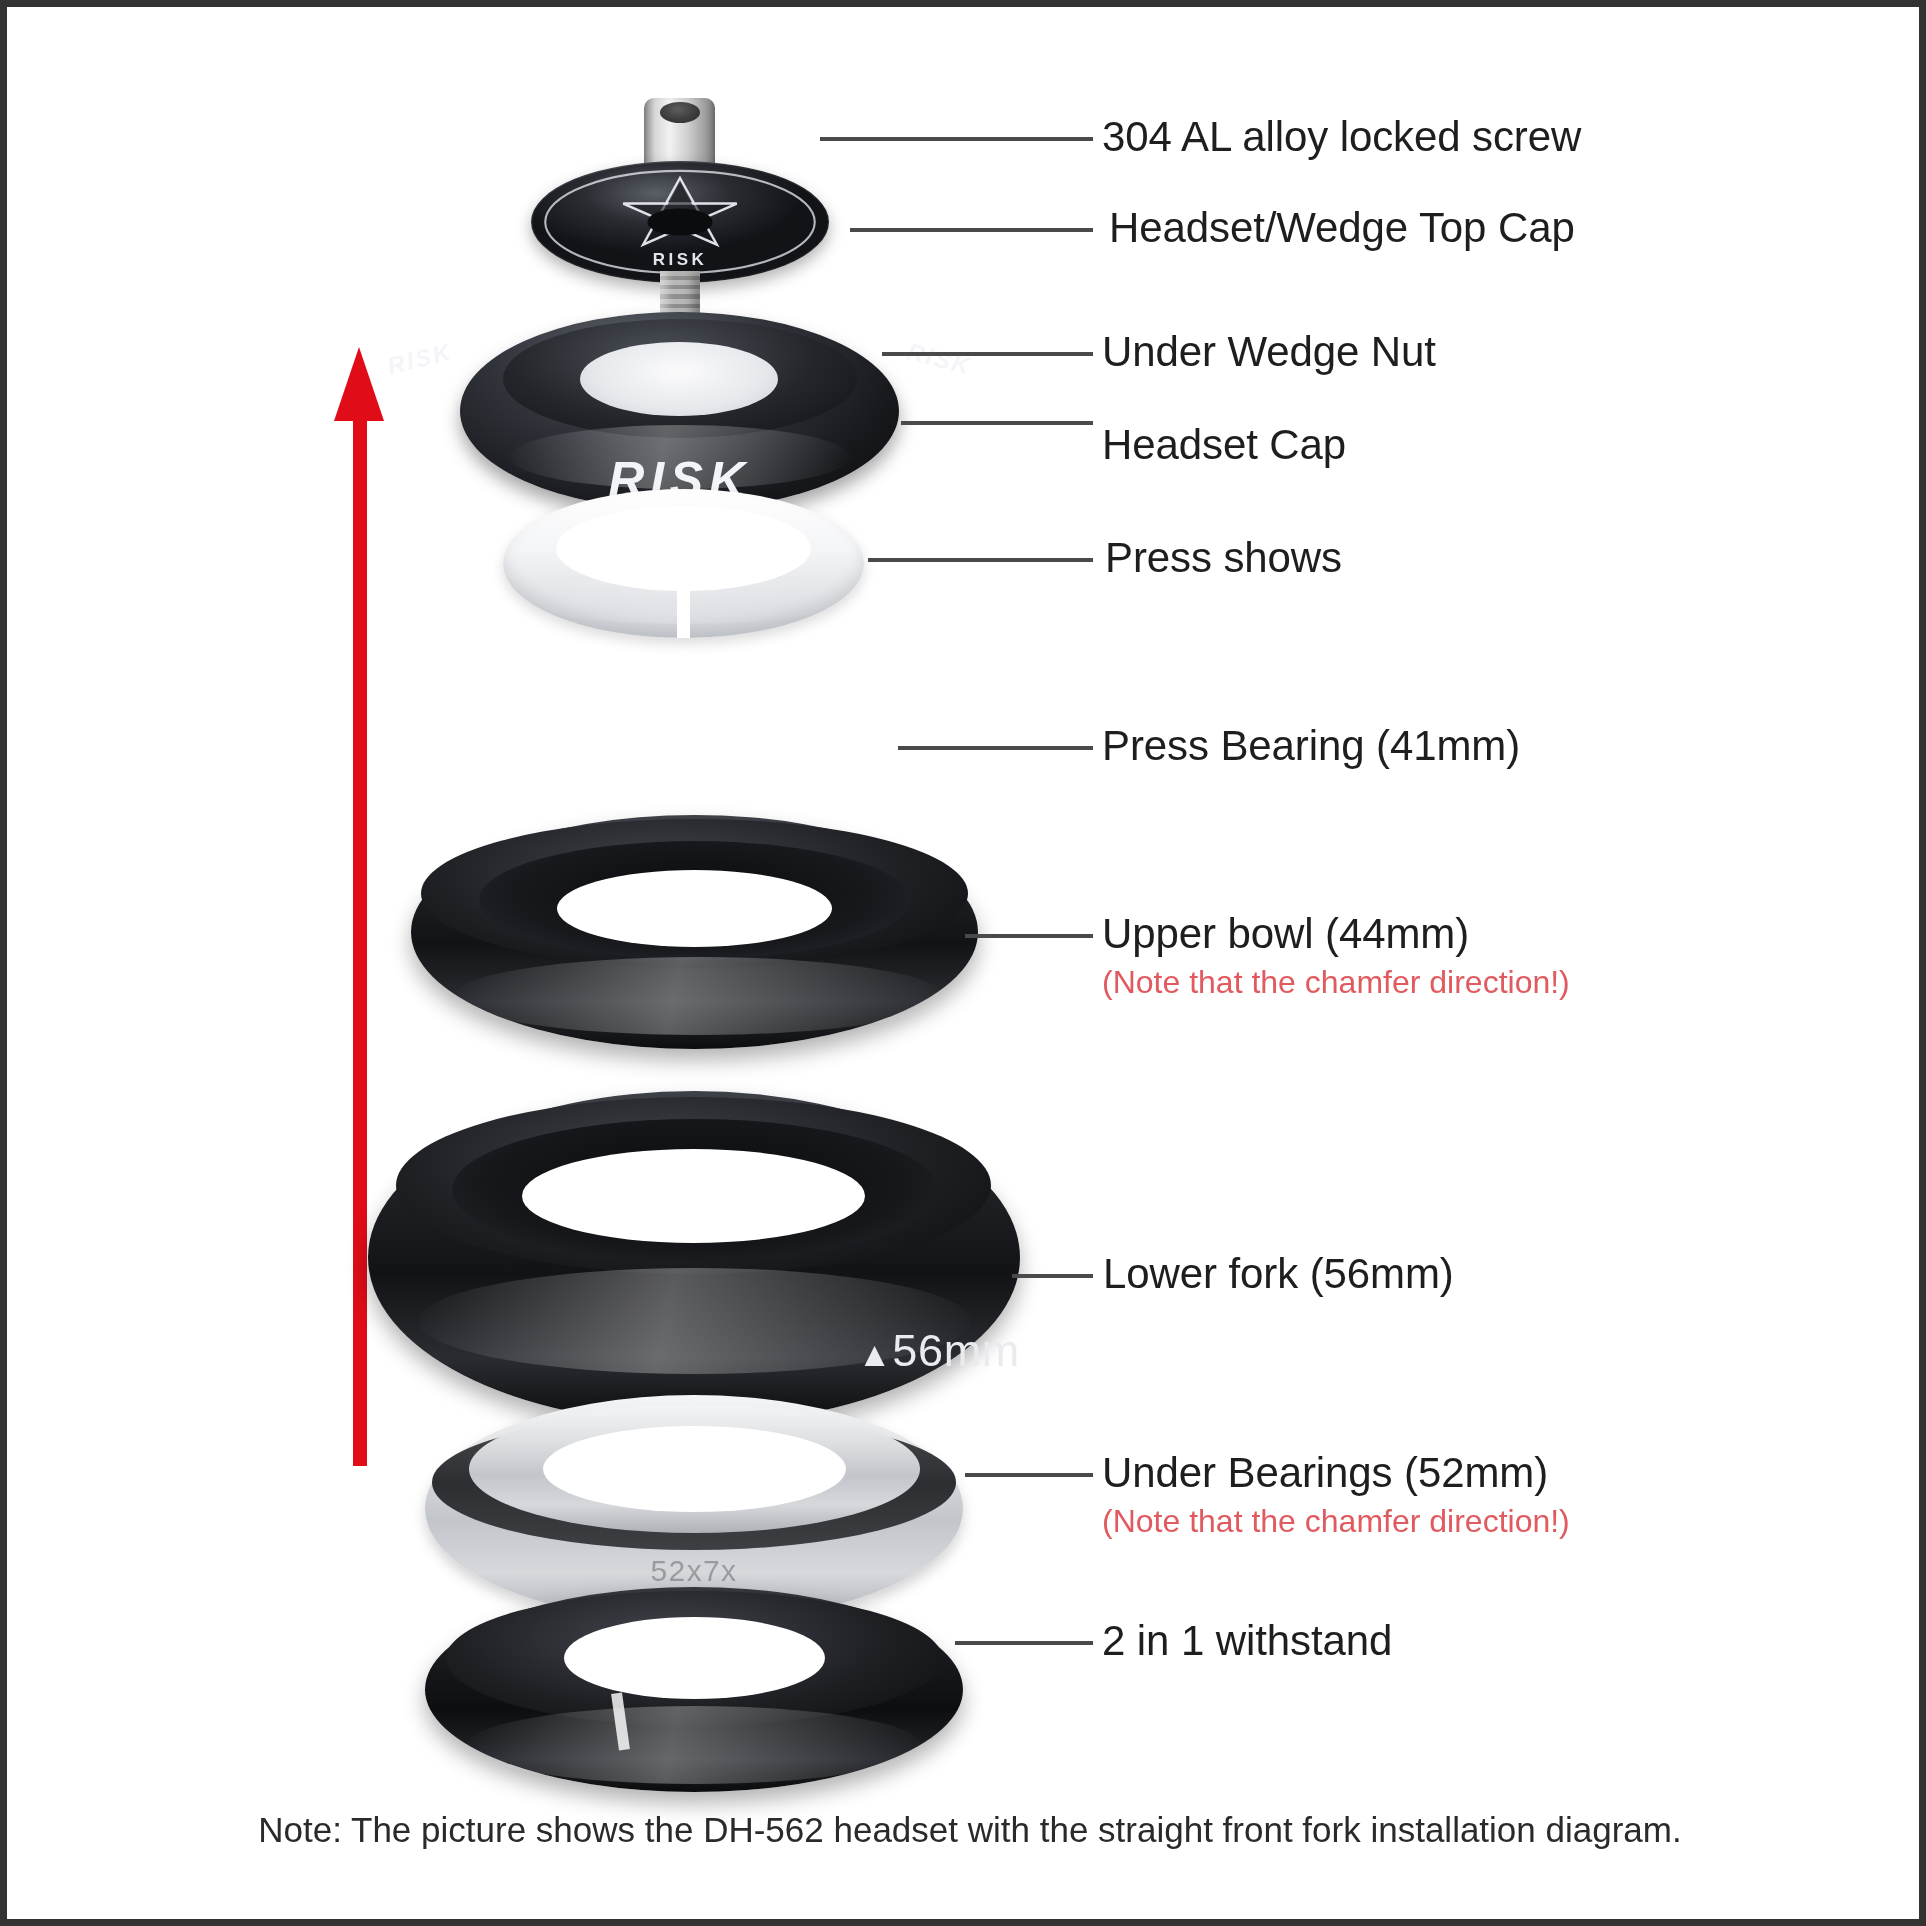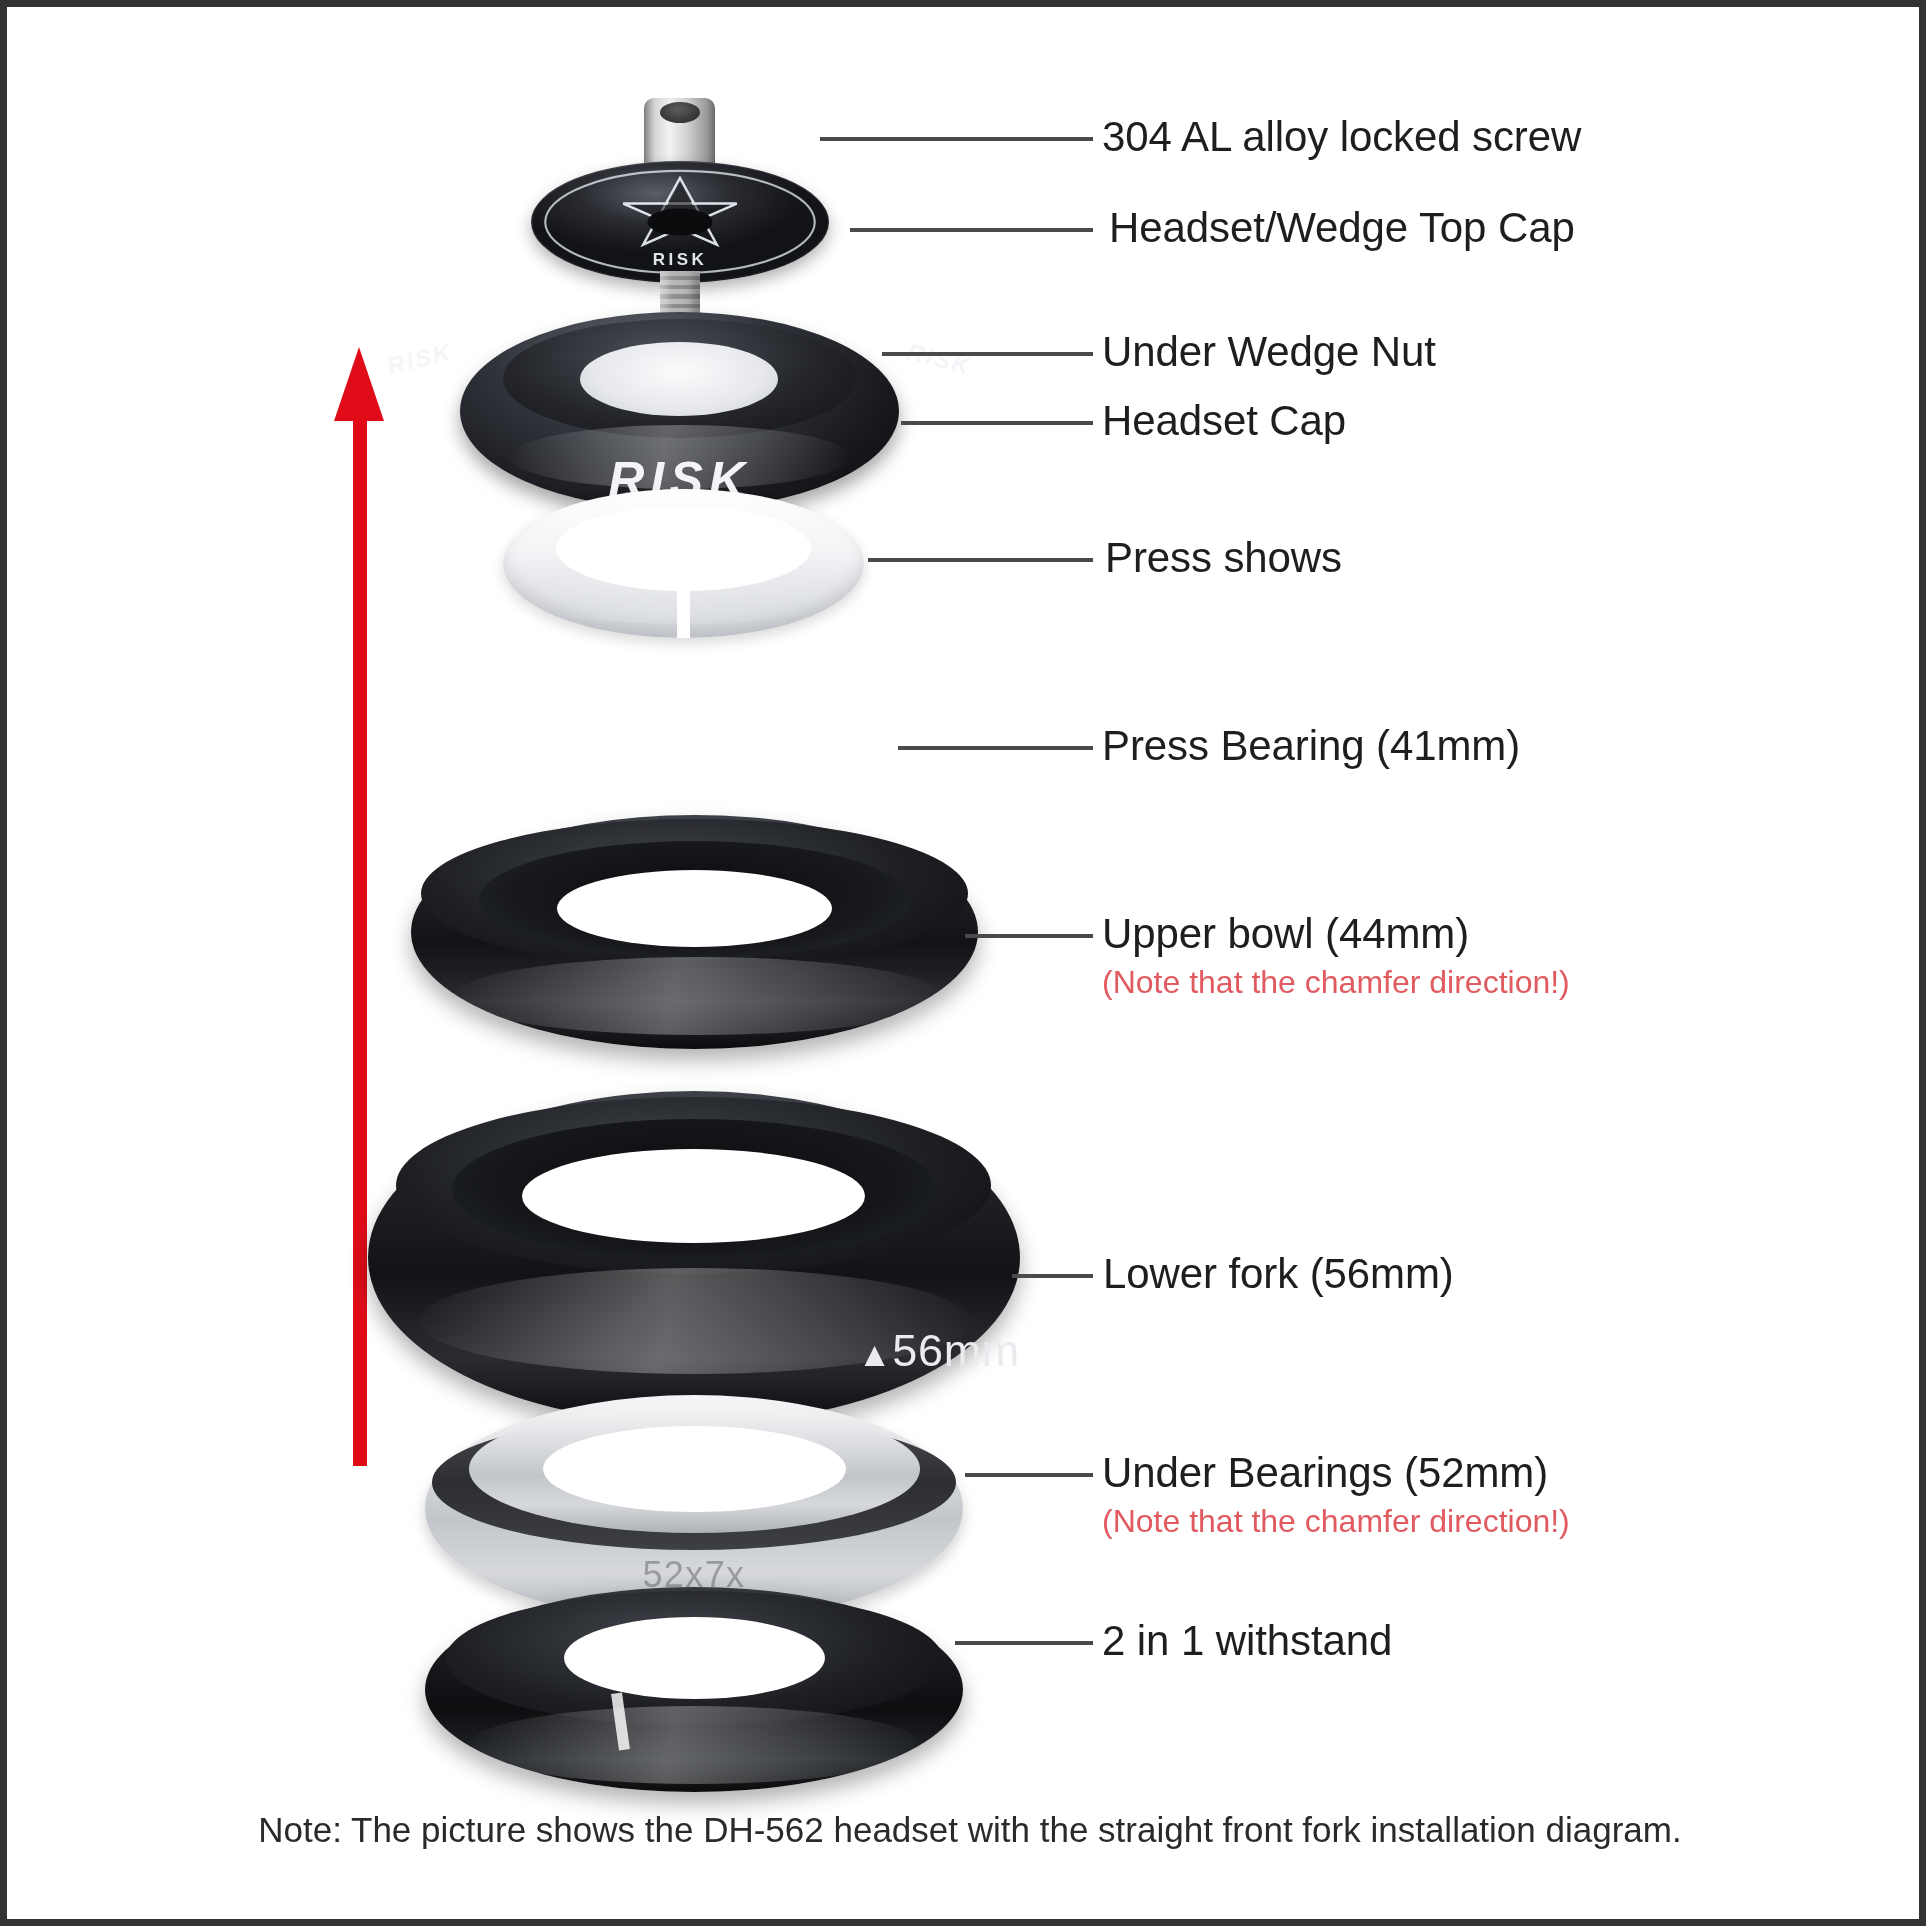--- a/index.html
+++ b/index.html
@@ -175,21 +175,21 @@
       <div class="gloss" style="left:50px;top:177px;width:553px;height:106px;"></div>
       <div class="bowl-mark" style="top:234px;font-size:45px;letter-spacing:0.7px;text-align:right;">
         <span style="font-size:34px;">▲</span><span>56mm</span>
       </div>
     </div>
 
     <div class="bearing" style="left:418px;top:1388px;width:538px;height:227px;">
       <div class="seal" style="left:7px;top:20px;width:524px;height:135px;"></div>
       <div class="bearing" style="left:44px;top:10px;width:451px;height:128px;box-shadow:none;"></div>
       <div class="hole" style="left:118px;top:31px;width:303px;height:86px;"></div>
-      <div class="engrave" style="top:159px;font-size:36px;opacity:.55;">52x7x</div>
+      <div class="engrave" style="top:159px;font-size:30px;opacity:.55;">52x7x</div>
     </div>
 
     <div class="bowl" style="left:418px;top:1580px;width:538px;height:205px;
                 background:linear-gradient(180deg,#34373d 0%,#1b1d21 28%,#0d0e10 60%,#23262b 84%,#0a0b0c 100%);">
       <div class="bowl-top" style="left:21px;top:4.3px;width:496px;height:135px;"></div>
       <div class="hole" style="left:139px;top:30px;width:261px;height:82px;"></div>
       <div class="notch" style="left:190px;top:106px;width:11.3px;height:57px;background:#f4f4f4;opacity:.85;
                   transform:rotate(-8deg);"></div>
       <div class="gloss" style="left:43px;top:119px;width:453px;height:78px;"></div>
     </div>
@@ -204,21 +204,21 @@
       <div class="txt" style="left:259px;">Headset/Wedge Top Cap</div>
     </div>
 
     <div class="callout" style="left:875px;top:345px;">
       <div class="lead" style="left:0;width:211px;"></div>
       <div class="txt" style="left:220px;">Under Wedge Nut</div>
     </div>
 
     <div class="callout" style="left:894px;top:414px;">
       <div class="lead" style="left:0;width:192px;"></div>
-      <div class="txt" style="left:201px;">Headset Cap</div>
+      <div class="txt" style="left:201px;margin-top:24px;">Headset Cap</div>
     </div>
 
     <div class="callout" style="left:861px;top:551px;">
       <div class="lead" style="left:0;width:225px;"></div>
       <div class="txt" style="left:237px;">Press shows</div>
     </div>
 
     <div class="callout" style="left:891px;top:739px;">
       <div class="lead" style="left:0;width:195px;"></div>
       <div class="txt" style="left:204px;">Press Bearing (41mm)</div>

